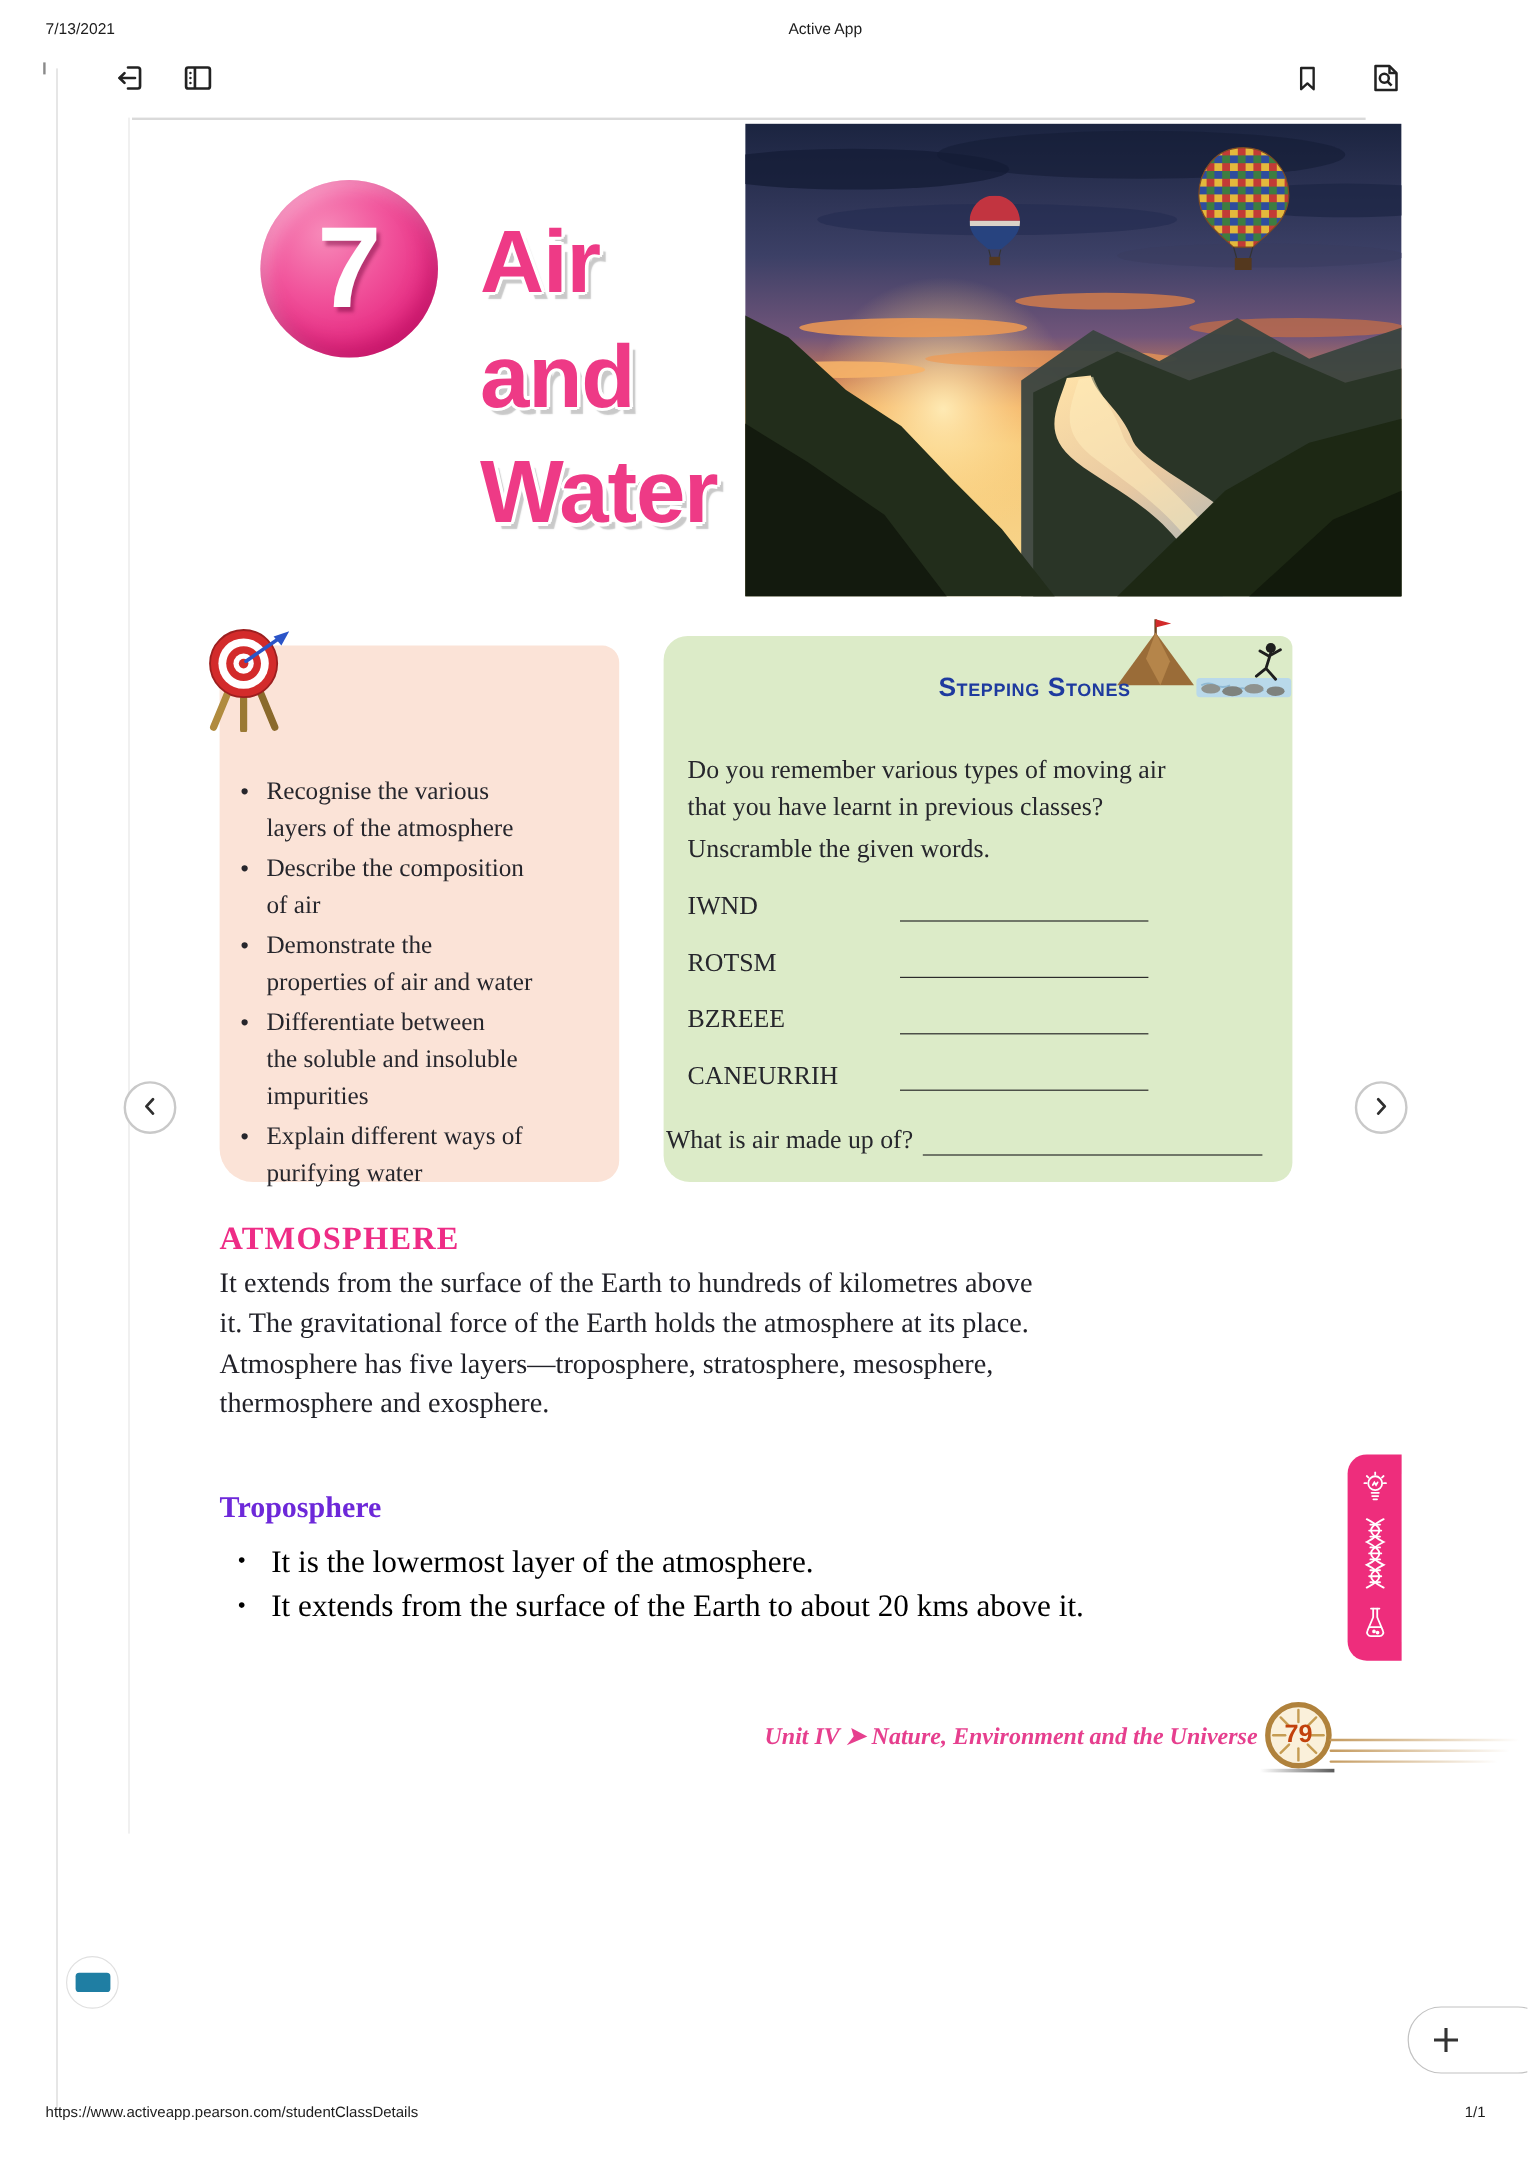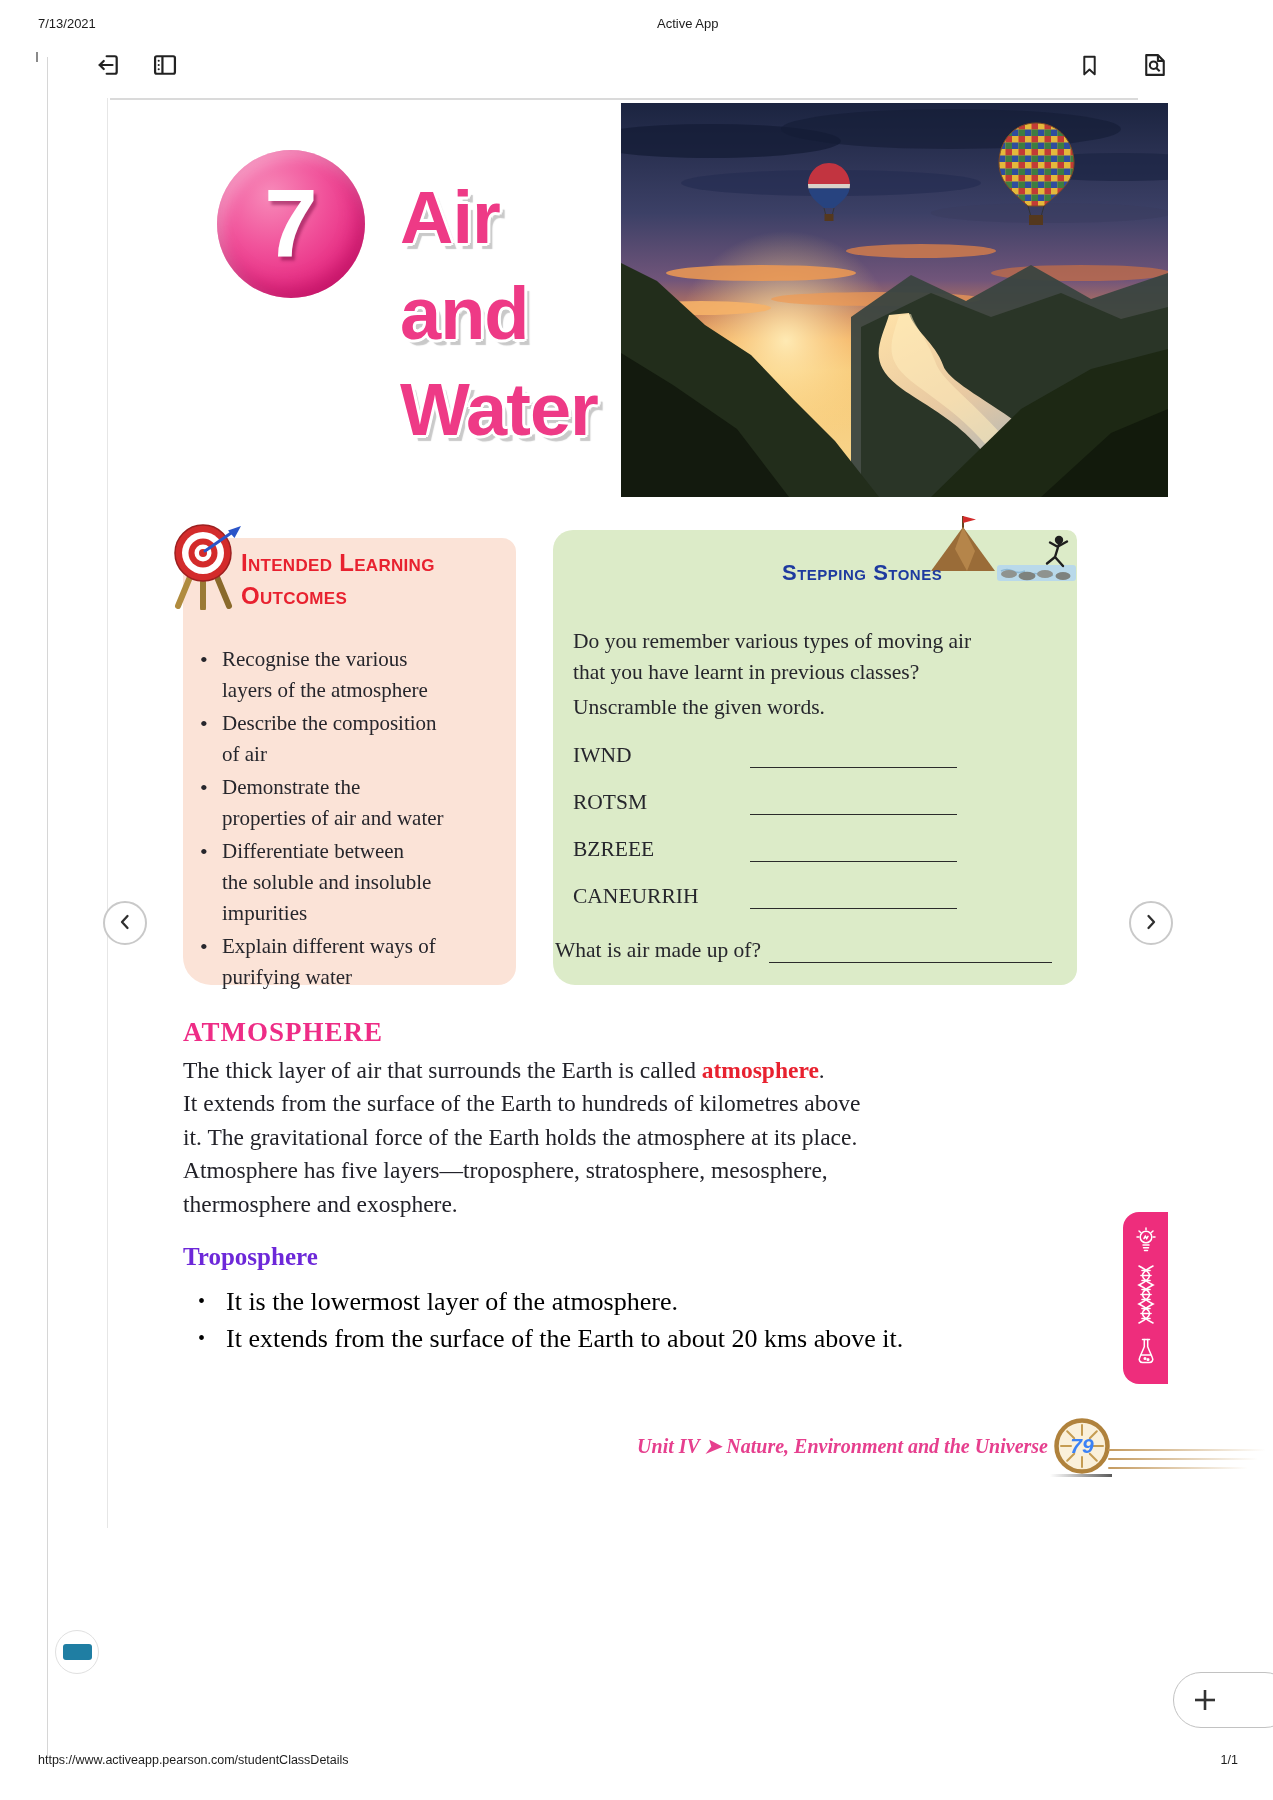--- a/index.html
+++ b/index.html
@@ -46,21 +46,21 @@
   .pink-tab{background:#ee2d7c;border-radius:16px 0 0 16px;display:flex;flex-direction:column;
      align-items:center;justify-content:center;gap:7px;}
   .nav-circle{width:44px;height:44px;border-radius:50%;background:#fff;border:2px solid #c9c9c9;
      display:flex;align-items:center;justify-content:center;cursor:pointer;}
   .round-tool{width:44px;height:44px;border-radius:50%;background:#fff;border:1.5px solid #e0e0e0;
      display:flex;align-items:center;justify-content:center;cursor:pointer;}
   .swatch{width:29px;height:16px;border-radius:3px;background:#1f7ea3;}
   .plus-pill{width:120px;height:56px;border:1.5px solid #c2c2c2;border-radius:28px;background:#fff;
      display:flex;align-items:center;cursor:pointer;}
   .page-num{position:absolute;left:0;top:0;width:58px;height:58px;display:flex;align-items:center;
-     justify-content:center;font-weight:700;font-size:21px;color:#3b82f6;font-style:italic;}
+     justify-content:center;font-weight:700;font-size:21px;color:#c2410c;}
 </style>
 </head>
 <body>
 
 <div class="screen">
 
   <div class="abs meta-text" style="left:38px;top:16px;">7/13/2021</div>
   <div class="abs meta-text" style="left:657px;top:16px;">Active App</div>
 
   <button class="abs icon-btn" style="left:93px;top:50px;width:32px;height:32px;">
@@ -197,24 +197,20 @@
       <line x1="39" y1="62" x2="39" y2="88" stroke="#9a7a34" stroke-width="6"></line>
       <circle cx="39" cy="33" r="28" fill="#d32b2b" stroke="#9c1f1f" stroke-width="1.5"></circle>
       <circle cx="39" cy="33" r="21" fill="#fff"></circle>
       <circle cx="39" cy="33" r="14.5" fill="#d32b2b"></circle>
       <circle cx="39" cy="33" r="8.5" fill="#fff"></circle>
       <circle cx="39" cy="33" r="4" fill="#d32b2b"></circle>
       <line x1="41" y1="31" x2="70" y2="11" stroke="#2b55c8" stroke-width="3"></line>
       <polygon points="77,6 64,10.5 70.5,18" fill="#2b55c8"></polygon>
     </g>
   </svg>
-  <div class="abs panel-heading-red" style="left:241px;top:546px;">
-    <div>Intended Learning</div>
-    <div>Outcomes</div>
-  </div>
   <ul class="abs ilo-list serif" style="left:196px;top:620px;width:312px;margin-top:24px;">
     <li>Recognise the various
 layers of the atmosphere</li>
     <li>Describe the composition
 of air</li>
     <li>Demonstrate the
 properties of air and water</li>
     <li>Differentiate between
 the soluble and insoluble
 impurities</li>
@@ -260,21 +256,20 @@
     <span class="word">CANEURRIH</span>
     <span class="blank"></span>
   </div>
   <div class="abs q-row serif" style="left:555px;top:938px;width:497px;">
     <span>What is air made up of?</span>
     <span class="blank"></span>
   </div>
 
   <div class="abs atm-heading serif" style="left:183px;top:1017px;">ATMOSPHERE</div>
   <div class="abs atm-para serif" style="left:183px;top:1054px;width:890px;">
-    <div><span>The thick layer of air that surrounds the Earth is called </span><span class="atm-term">atmosphere</span><span>.</span></div>
     <div>It extends from the surface of the Earth to hundreds of kilometres above</div>
     <div>it. The gravitational force of the Earth holds the atmosphere at its place.</div>
     <div>Atmosphere has five layers—troposphere, stratosphere, mesosphere,</div>
     <div>thermosphere and exosphere.</div>
   </div>
 
   <div class="abs sub-heading serif" style="left:183px;top:1243px;">Troposphere</div>
   <ul class="abs tropo-list serif" style="left:190px;top:1283px;width:900px;">
     <li>It is the lowermost layer of the atmosphere.</li>
     <li>It extends from the surface of the Earth to about 20 kms above it.</li>

